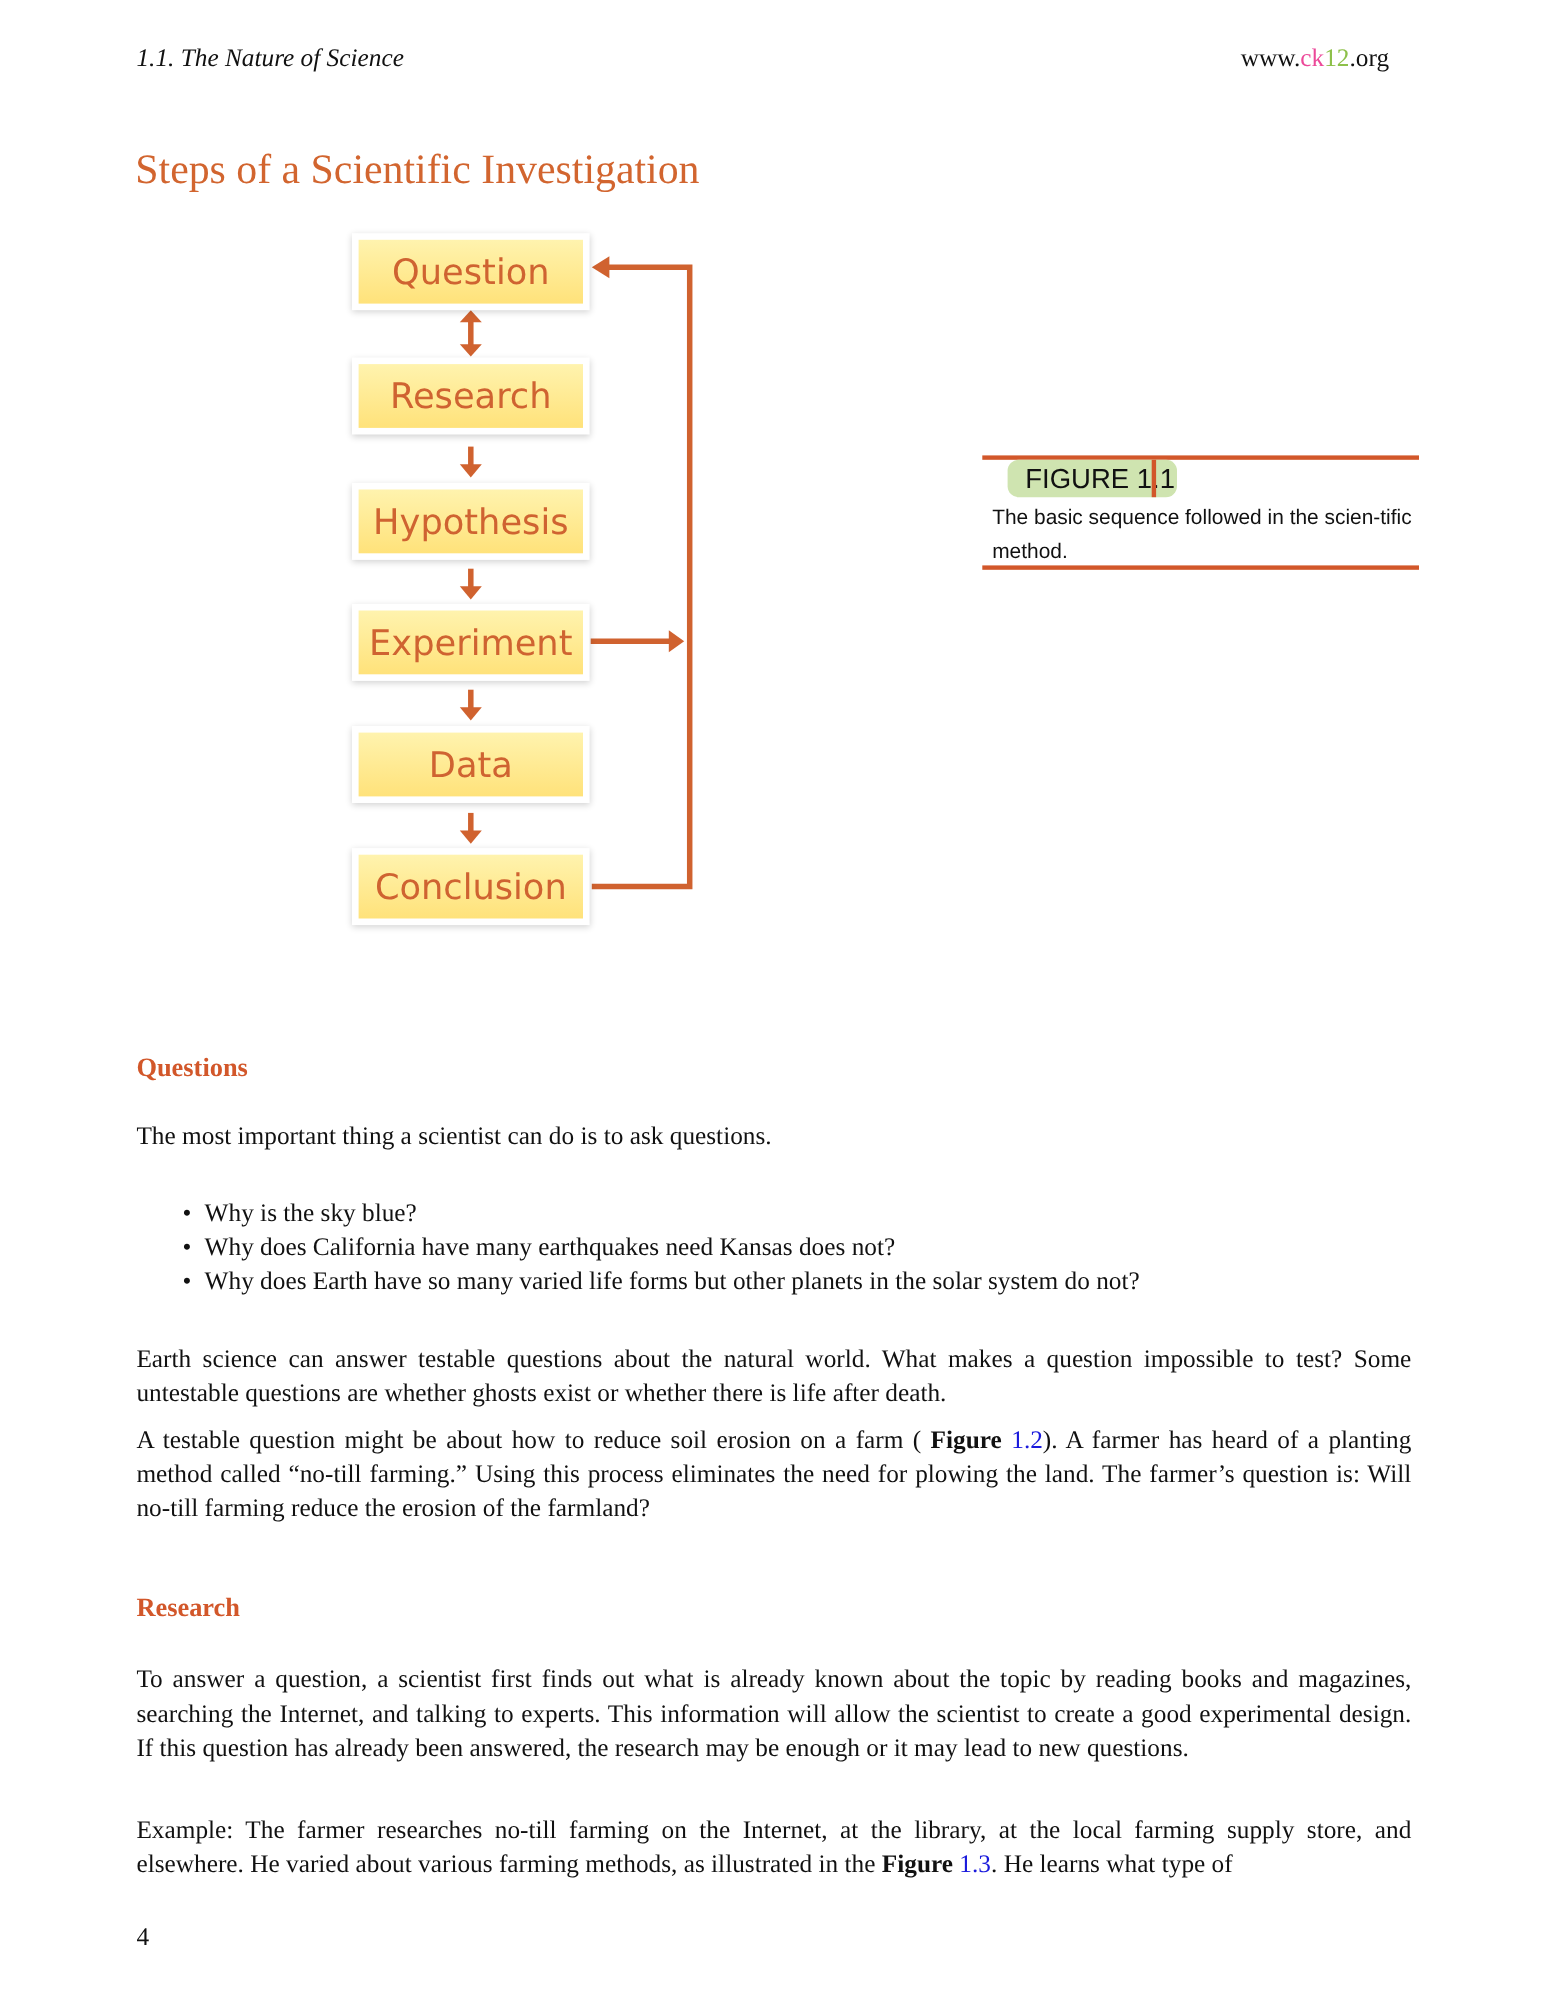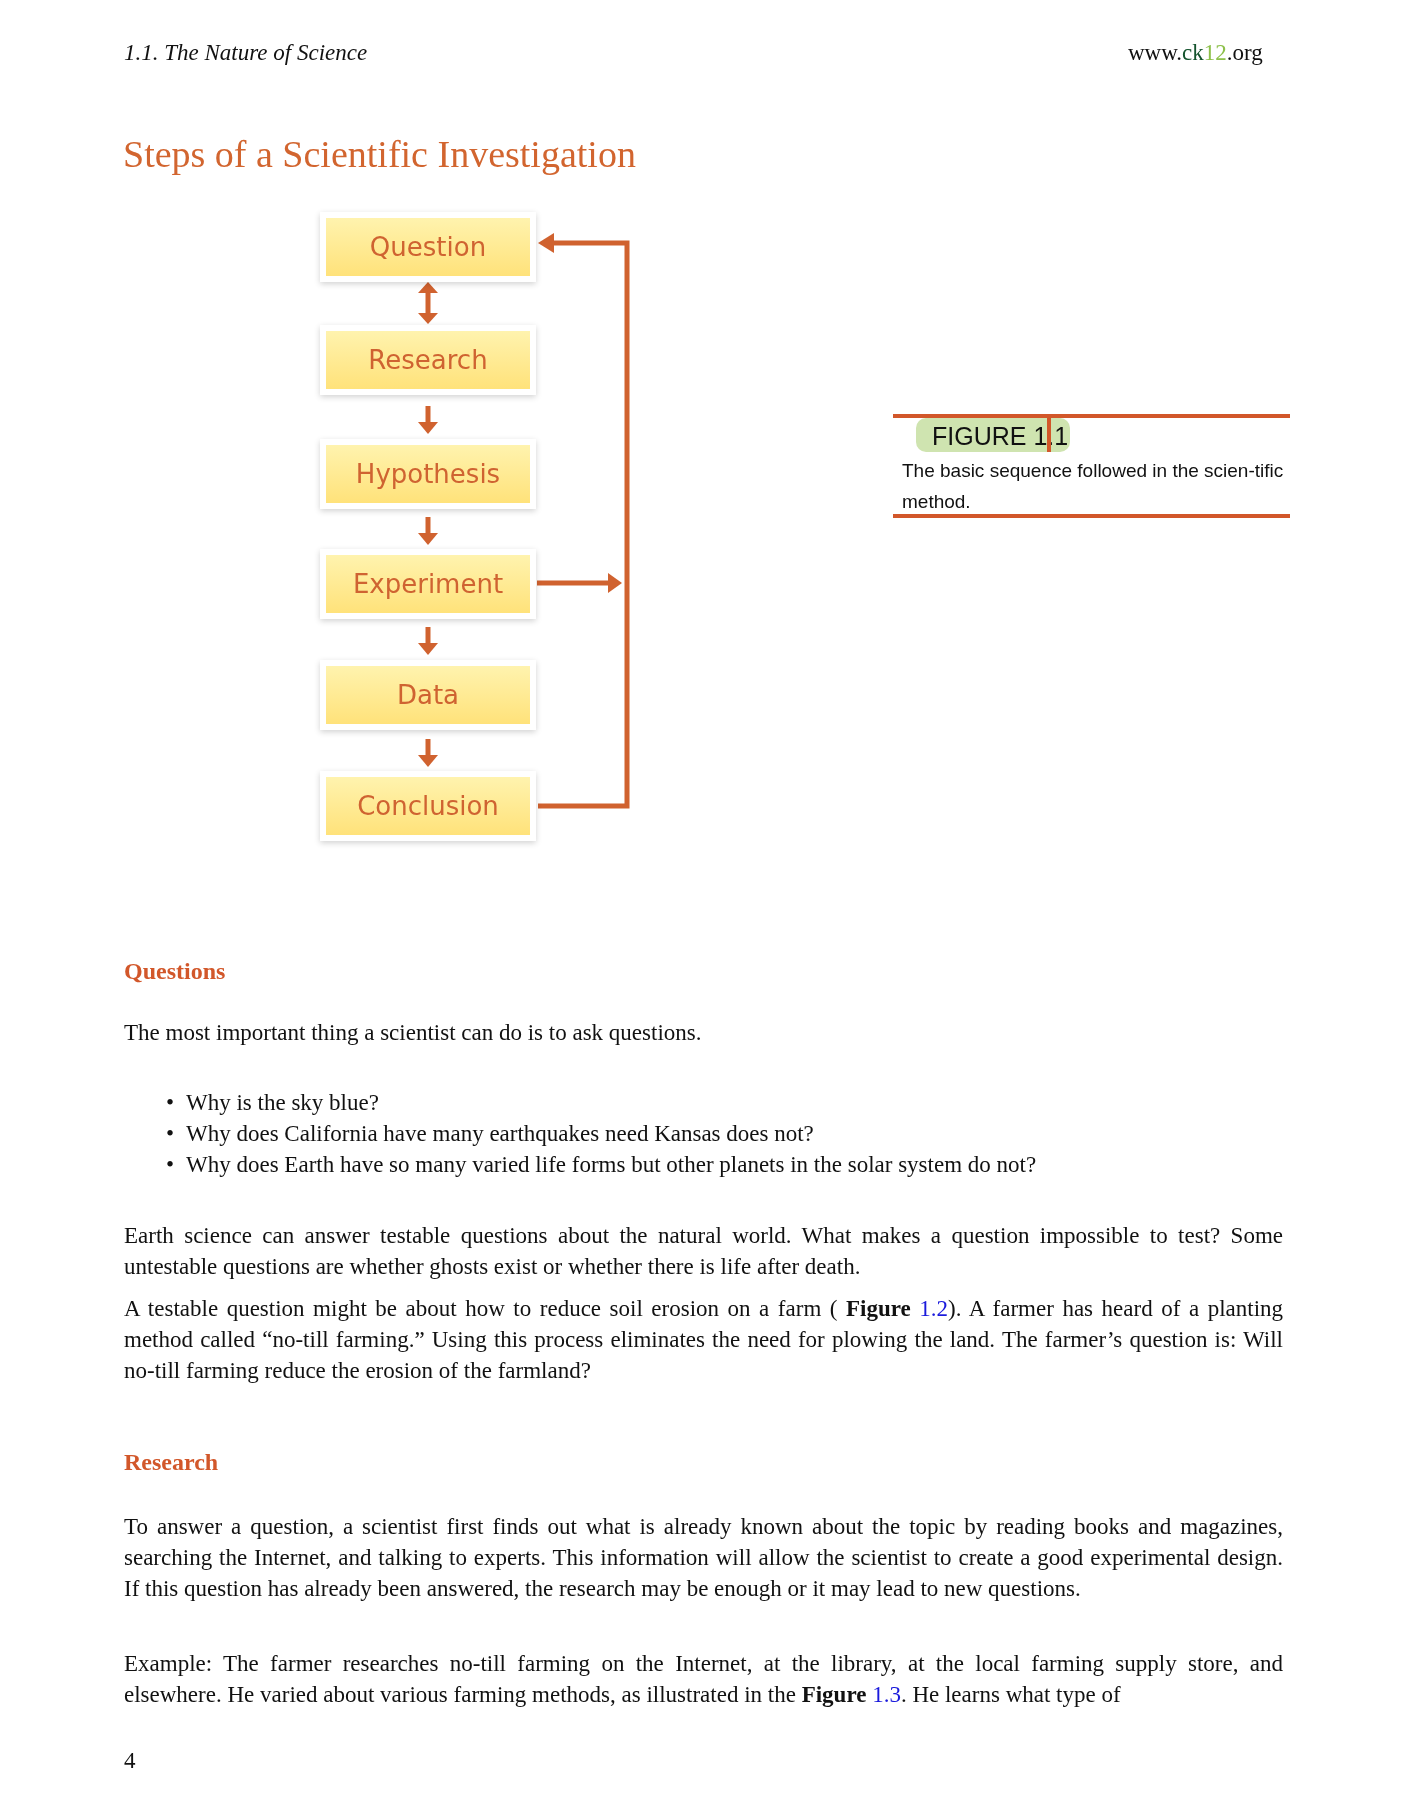--- a/index.html
+++ b/index.html
@@ -1,30 +1,30 @@
 <!DOCTYPE html>
 <html><head>
 <meta charset="utf-8">
 <style>
   html, body { margin: 0; padding: 0; background: #ffffff; }
   body { width: 1406px; height: 1819px; position: relative; overflow: hidden;
          font-family: "Liberation Serif", serif; color: #111; }
   .abs { position: absolute; }
   .header-left { left: 124px; top: 40px; font-size: 23px; font-style: italic; }
   .header-right { left: 1128px; top: 40px; font-size: 23px; }
-  .ck { color: #14532d; }
+  .ck { color: #ec4899; }
   .k12 { color: #8dc04a; }
   .title { left: 123px; top: 132px; font-family: Liberation Serif, serif;
            font-size: 38px; color: #d2652f; letter-spacing: 0px; white-space: nowrap; }
   .box { position: absolute; left: 320px; width: 216px; height: 70px;
          background: #fff; box-shadow: 0 2px 6px rgba(0,0,0,0.18); }
   .box-inner { position: absolute; left: 6px; top: 6px; right: 6px; bottom: 6px;
                background: linear-gradient(#fff3ae, #ffe27a);
                display: flex; align-items: center; justify-content: center;
-               font-family: "DejaVu Sans", sans-serif; font-size: 26px; color: #cf6331; }
+               font-family: "DejaVu Sans", sans-serif; font-size: 32px; color: #cf6331; }
   svg.diagram { position: absolute; left: 0; top: 0; }
   .cap-top { left: 893px; top: 414px; width: 397px; height: 4px; background: #d2572a; }
   .cap-label { left: 916px; top: 418px; width: 154px; height: 34px; background: #cfe4b0;
                font-family: "Liberation Sans", sans-serif; font-size: 25px; color: #111;
                line-height: 36px; padding-left: 16px; box-sizing: border-box; border-radius: 10px; }
   .cap-vbar { left: 1047px; top: 418px; width: 4px; height: 34px; background: #d2572a; }
   .cap-text { left: 902px; top: 455px; width: 385px; font-family: Liberation Sans, sans-serif;
               font-size: 19px; line-height: 31px; color: #111; }
   .cap-bottom { left: 893px; top: 514px; width: 397px; height: 4px; background: #d2572a; }
   .h2 { font-family: Liberation Serif, serif; font-weight: bold; font-size: 24px; color: #d2572a; left: 124px; }

